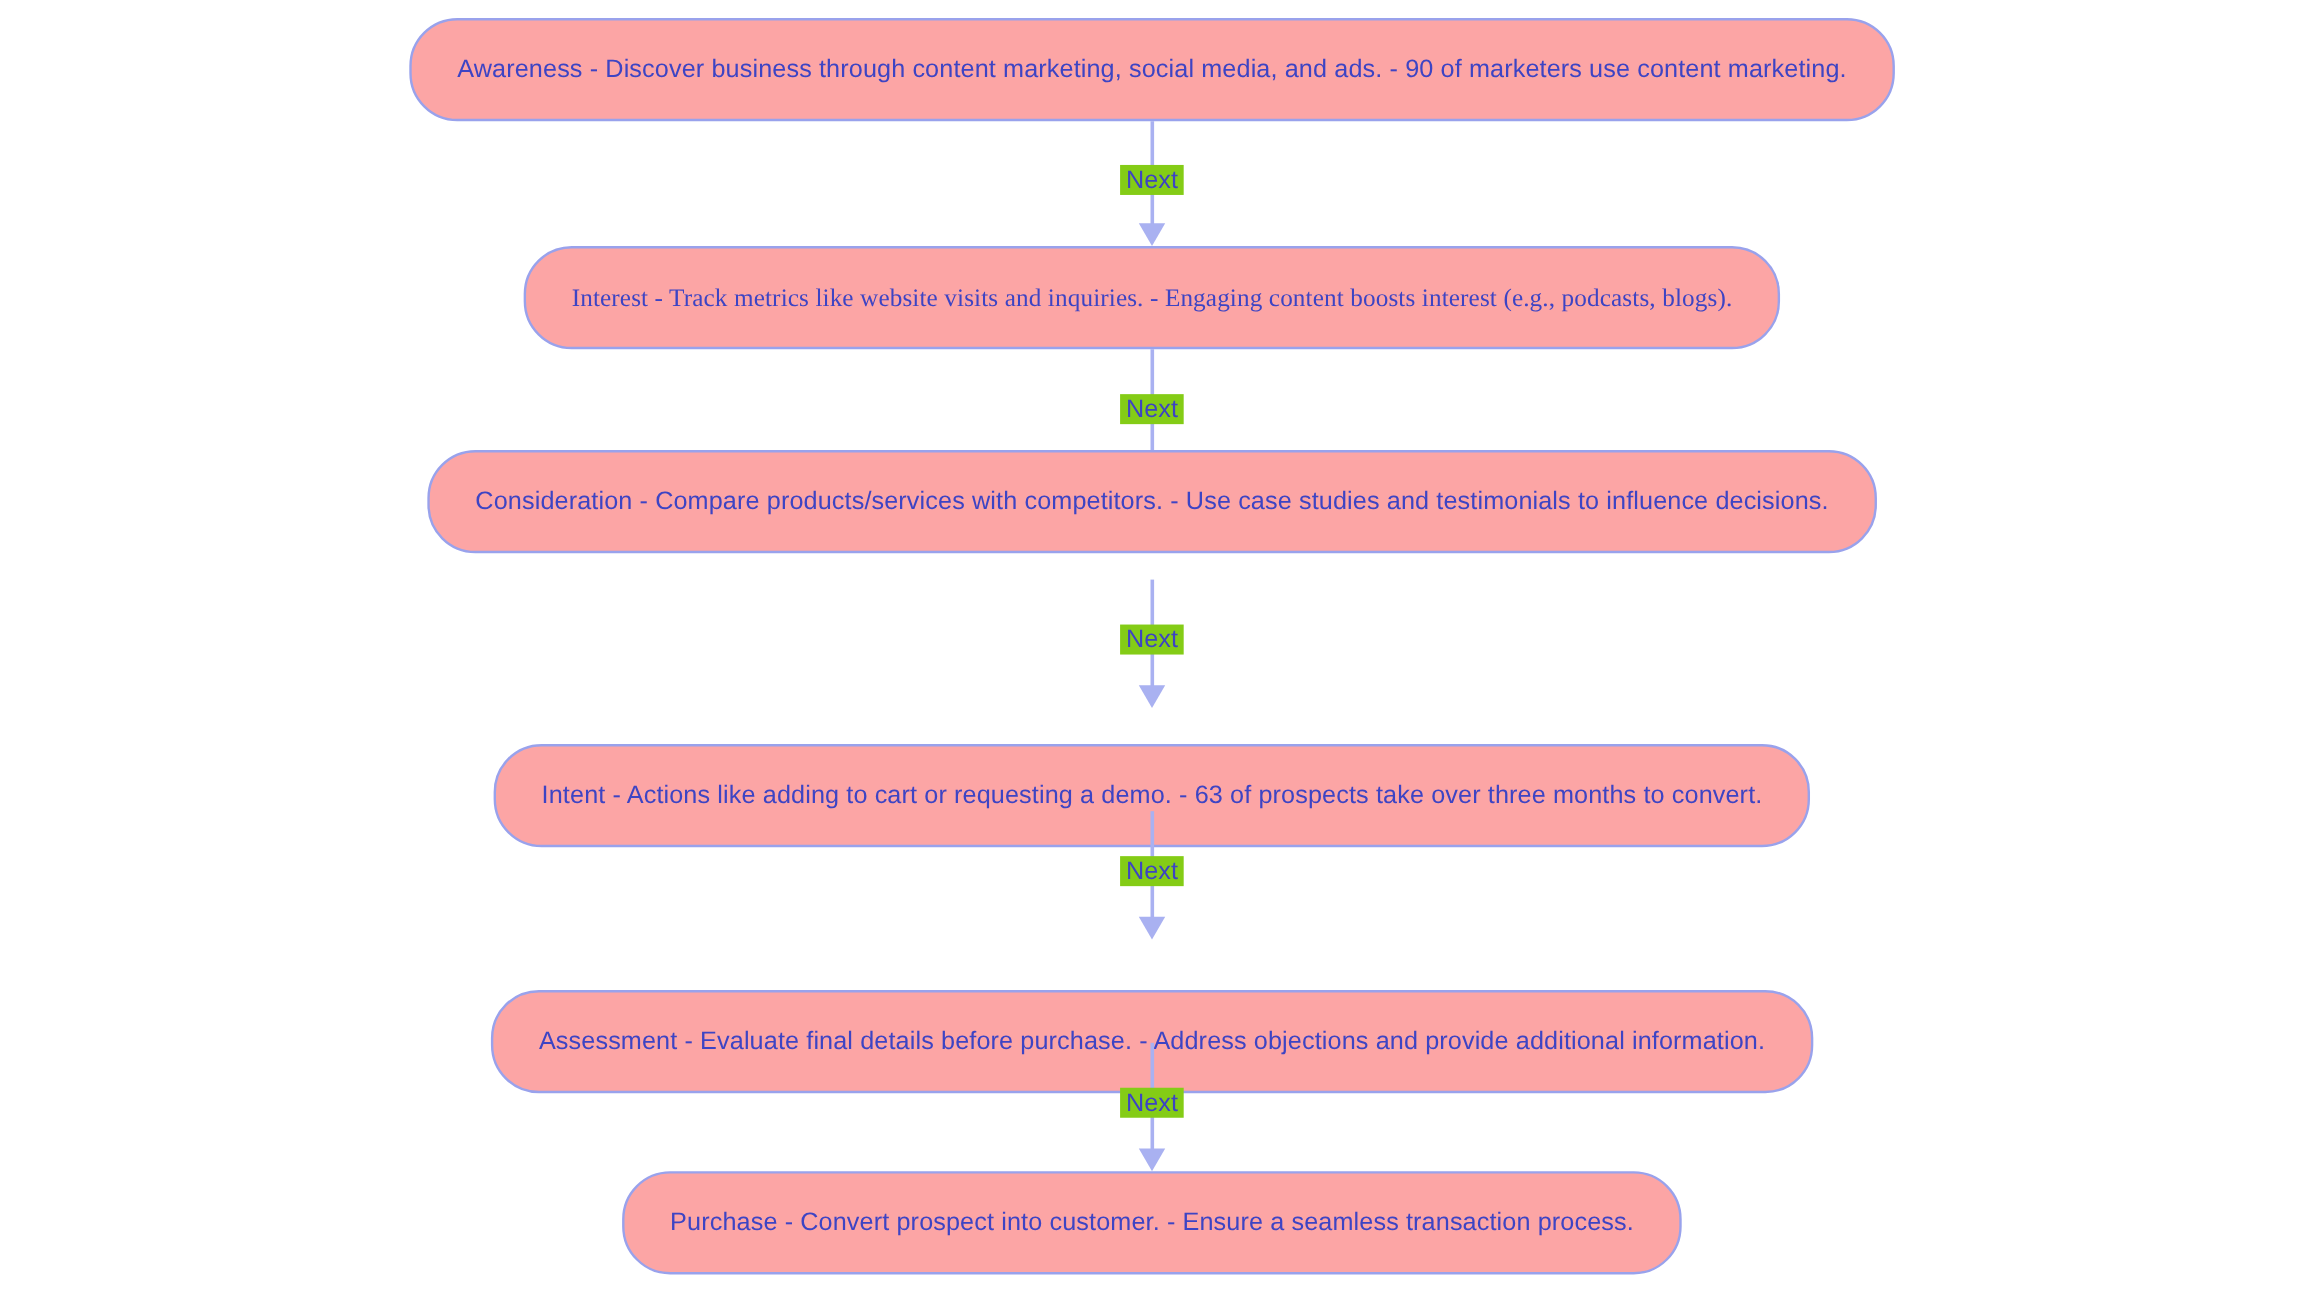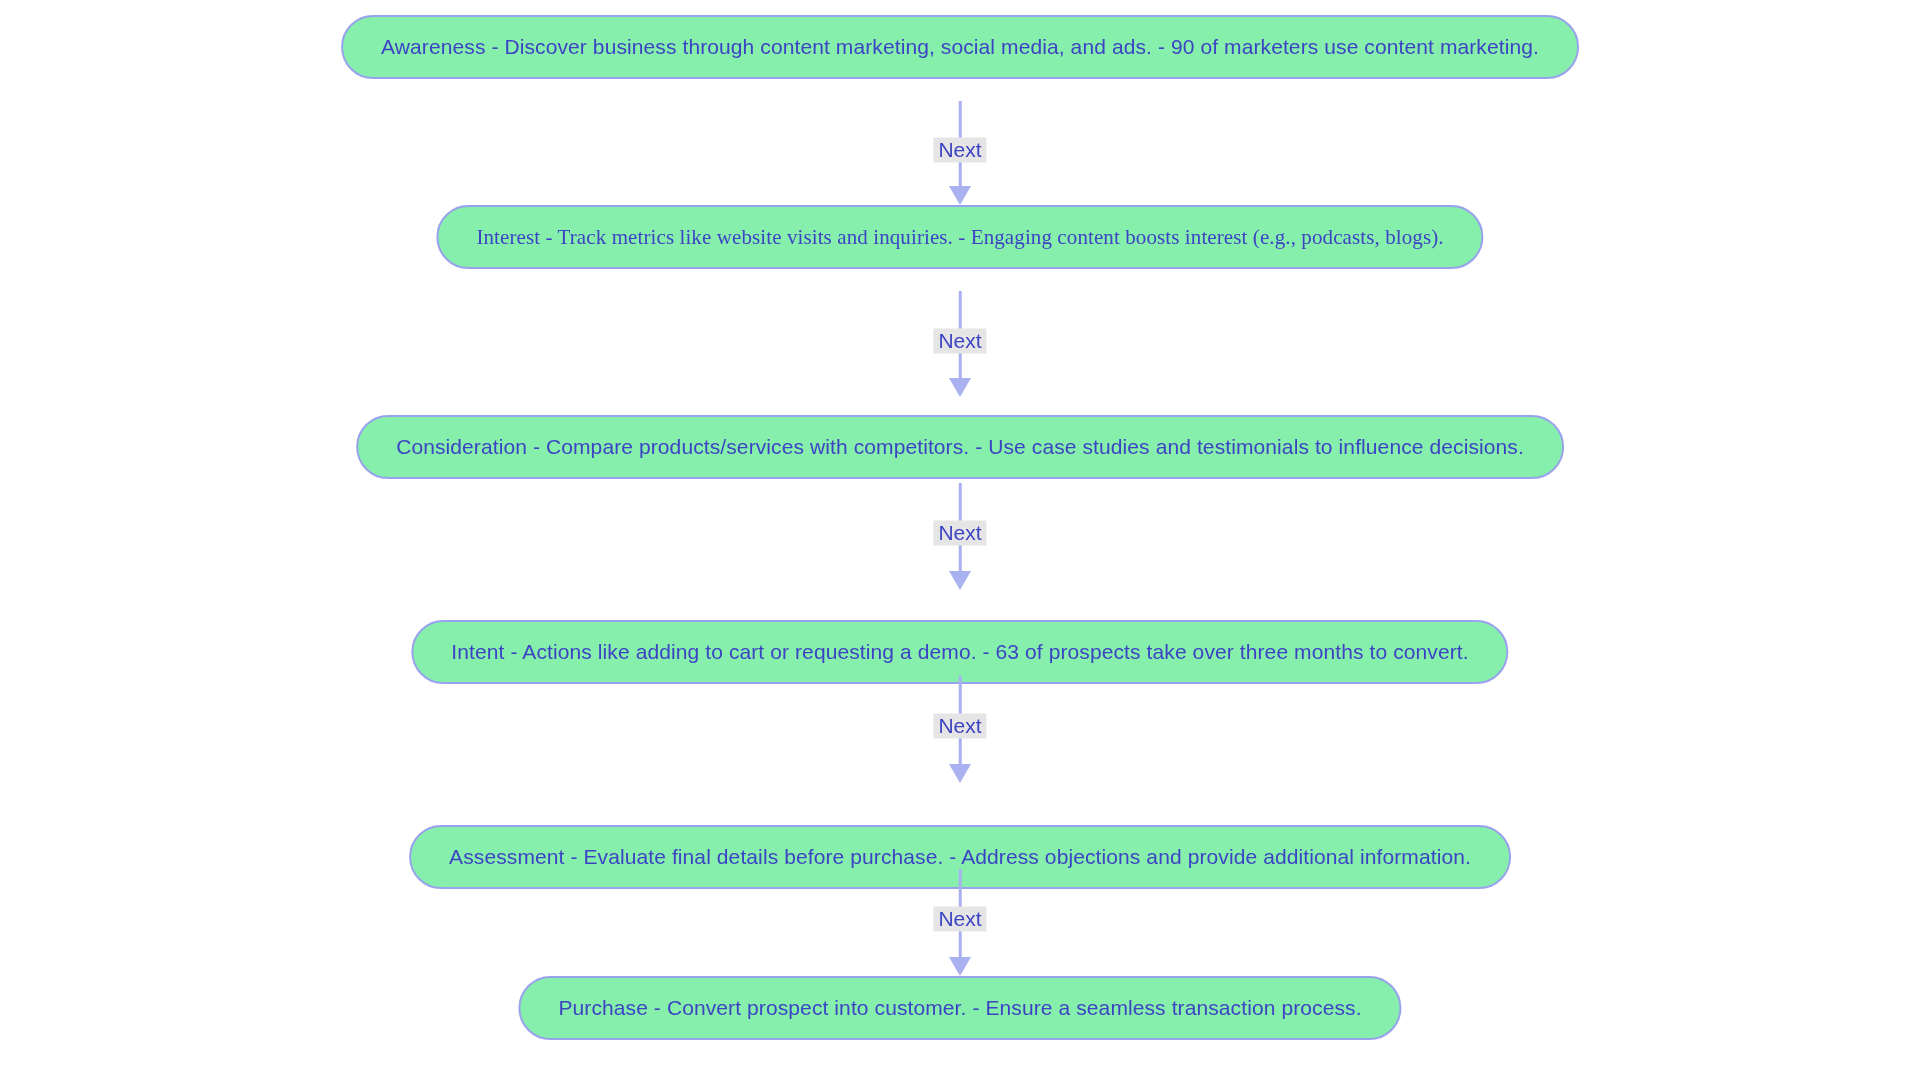--- a/index.html
+++ b/index.html
@@ -12,37 +12,37 @@
     position: relative;
     width: 1920px;
     height: 1083px;
     background: #ffffff;
     overflow: hidden;
   }
   .node {
     position: absolute;
     left: 50%;
     transform: translateX(-50%);
-    height: 64px;
+    height: 86px;
     box-sizing: border-box;
     display: flex;
     align-items: center;
     justify-content: center;
     padding: 0 38px;
     white-space: nowrap;
-    background: #86efac;
+    background: #fca5a5;
     border: 2px solid #99a2ec;
     border-radius: 40px;
     color: #3d44c4;
     font-size: 21px;
     letter-spacing: 0.1px;
   }
   .node.n1 { top: 15px; }
   .node.n2 { top: 205px; font-family: Liberation Serif, serif; }
-  .node.n3 { top: 415px; }
+  .node.n3 { top: 375px; }
   .node.n4 { top: 620px; }
   .node.n5 { top: 783px; margin-top: 42px; }
   .node.n6 { top: 976px; }
 
   .connector {
     position: absolute;
     left: 50%;
     transform: translateX(-50%);
     width: 100px;
   }
@@ -70,21 +70,21 @@
     height: 0;
     border-left: 11px solid transparent;
     border-right: 11px solid transparent;
     border-top: 19px solid #a9b1f1;
   }
   .edge-label {
     position: absolute;
     left: 50%;
     top: 47%;
     transform: translate(-50%, -50%);
-    background: #e5e5e5;
+    background: #84cc16;
     padding: 1px 5px;
     color: #3d44c4;
     font-size: 21px;
     line-height: 1.1;
   }
 </style>
 </head>
 <body>
 
 <div id="stage">

